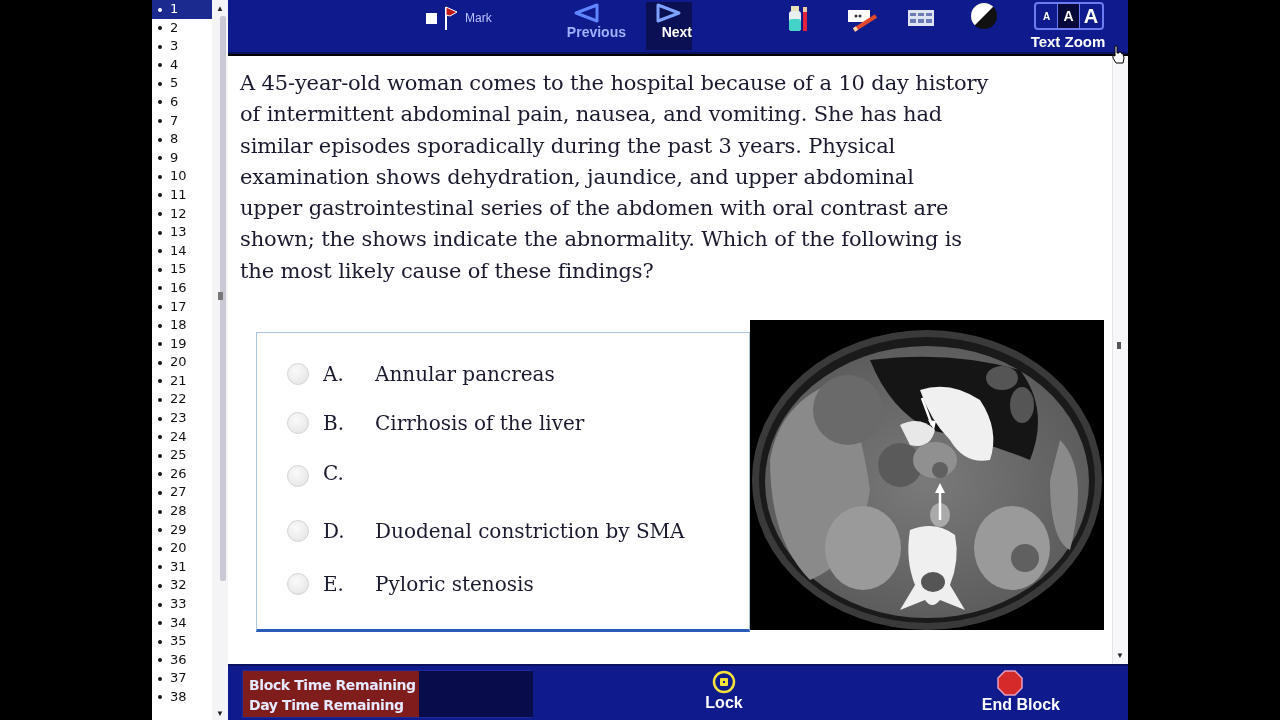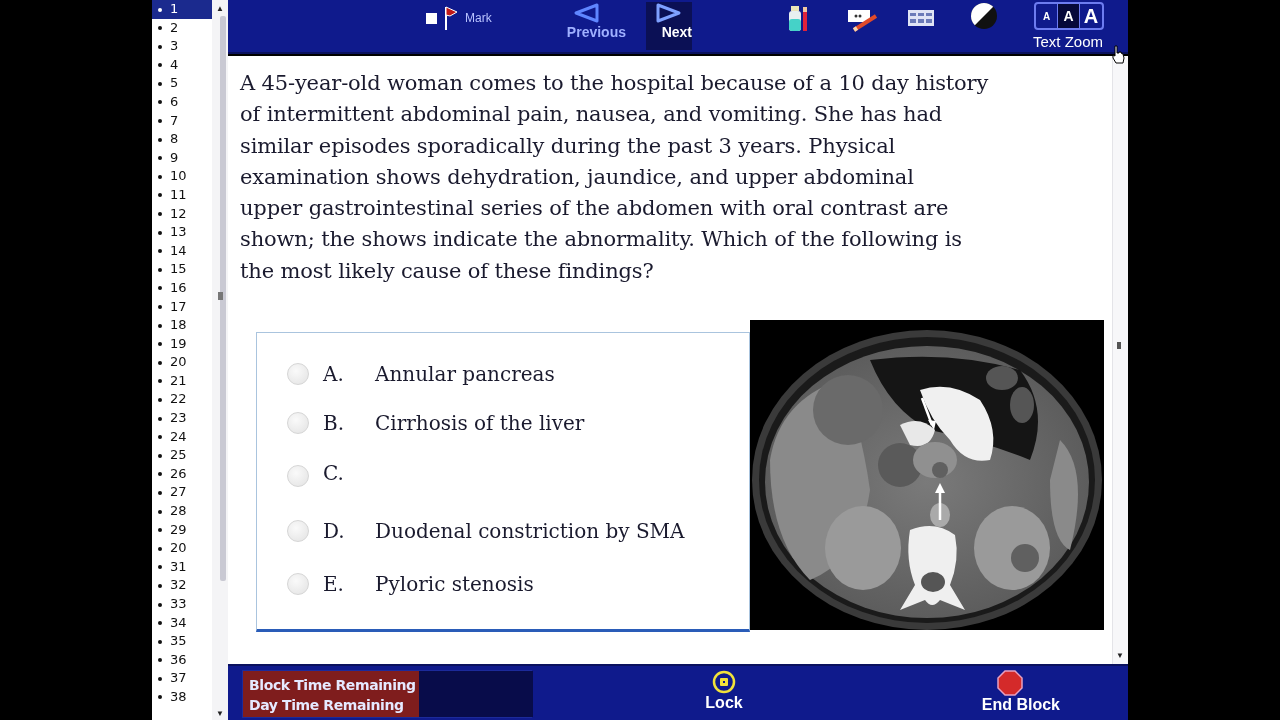--- a/index.html
+++ b/index.html
@@ -55,21 +55,21 @@
   .nav-next { left: 418px; width: 46px; background: #0b1055; color: #fff; }
 
   .tool-icon { position: absolute; top: 4px; cursor: pointer; }
   .text-zoom { position: absolute; left: 790px; top: 2px; width: 100px; height: 50px; cursor: pointer; }
   .text-zoom .boxes { position: absolute; left: 16px; top: 0; display: flex; border: 2px solid #6d7cf0; border-radius: 4px; height: 28px; overflow: hidden; }
   .text-zoom .boxes div { width: 22px; height: 24px; display: flex; align-items: center; justify-content: center; color: #fff; font-weight: bold; border-right: 1px solid #6d7cf0; }
   .text-zoom .boxes div:last-child { border-right: none; }
   .text-zoom .boxes .sm { font-size: 10px; }
   .text-zoom .boxes .md { font-size: 14px; background: #06093a; }
   .text-zoom .boxes .lg { font-size: 20px; }
-  .text-zoom .label { position: absolute; left: 0; top: 31px; width: 100px; text-align: center; color: #fff; font-weight: normal; font-size: 15px; }
+  .text-zoom .label { position: absolute; left: 0; top: 31px; width: 100px; text-align: center; color: #fff; font-weight: bold; font-size: 15px; }
 
   
   .main { position: absolute; left: 228px; top: 56px; width: 884px; height: 608px; background: #fff; }
   .main-scroll { position: absolute; left: 1112px; top: 56px; width: 16px; height: 608px; background: #f7f7f9; border-left: 1px solid #e4e4e8; }
   .main-scroll .thumb { position: absolute; left: 4px; top: 286px; width: 4px; height: 7px; background: #555; }
   .main-scroll .arrow-down { position: absolute; left: 3px; bottom: 4px; font-size: 8px; color: #222; }
 
   .stem {
     position: absolute; left: 12px; top: 12px; width: 850px;
     font-family: "DejaVu Serif", serif; font-size: 21px; line-height: 31.3px; color: #1a1a2e;

